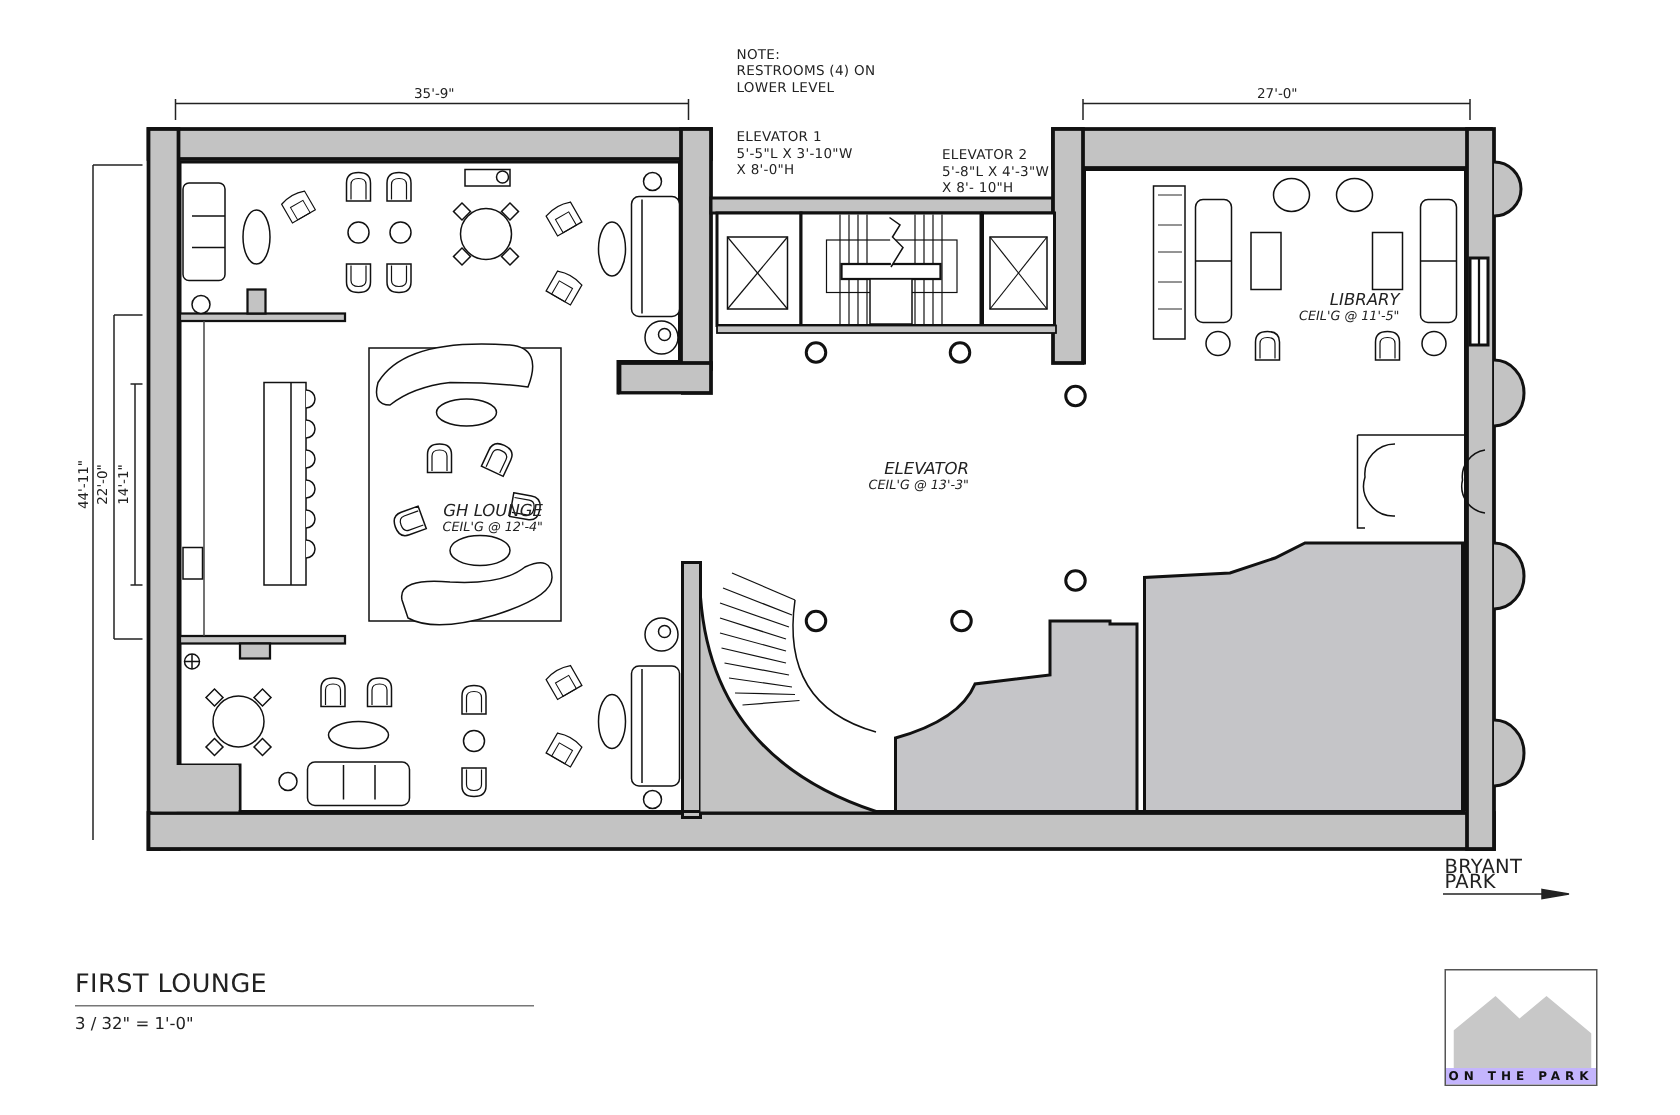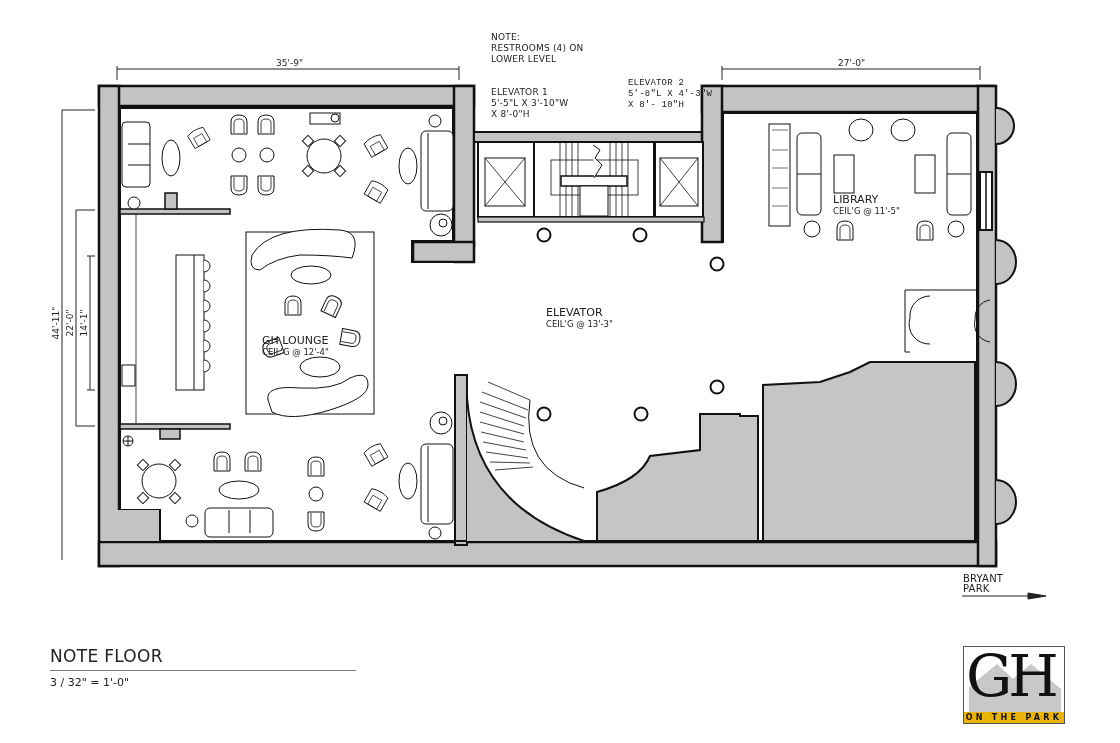--- a/index.html
+++ b/index.html
@@ -1,29 +1,29 @@
 <!DOCTYPE html>
 <html><head>
 <meta charset="utf-8">
 <style>
   html,body{margin:0;padding:0;background:#fff;}
   body{width:1120px;height:743px;position:relative;overflow:hidden;font-family:"DejaVu Sans","Liberation Sans",sans-serif;color:#222;}
   svg{position:absolute;left:0;top:0;}
   .lbl{position:absolute;font-size:9px;line-height:11px;color:#222;white-space:pre;letter-spacing:0.2px;}
-  .room{position:absolute;text-align:left;white-space:nowrap;}
+  .room{position:absolute;text-align:right;white-space:nowrap;font-style:italic;}
   .room .name{font-size:11px;line-height:13px;}
   .room .ceil{font-size:8.5px;line-height:10px;}
   .dim{position:absolute;font-size:9px;color:#222;white-space:nowrap;}
   .vdim{position:absolute;font-size:9px;color:#222;transform:rotate(-90deg);transform-origin:center;white-space:nowrap;}
   .title{position:absolute;left:50px;top:646px;font-size:17px;color:#222;letter-spacing:0.3px;}
   .title-rule{position:absolute;left:50px;top:670px;width:306px;height:1px;background:#777;}
   .scale{position:absolute;left:50px;top:676px;font-size:11px;color:#222;}
   .logo{position:absolute;left:963px;top:646px;width:100px;height:76px;border:1px solid #555;overflow:hidden;background:#fff;}
   .logo .gh{position:absolute;left:2px;top:-6px;font-family:"DejaVu Serif","Liberation Serif",serif;font-size:58px;line-height:70px;color:#111;letter-spacing:-4px;}
-  .logo .sub{position:absolute;left:0;right:0;bottom:0;font-size:8px;font-weight:bold;letter-spacing:3.3px;text-align:center;color:#111;line-height:11px;background:#eab308;}
+  .logo .sub{position:absolute;left:0;right:0;bottom:0;font-size:8px;font-weight:bold;letter-spacing:3.3px;text-align:center;color:#111;line-height:11px;background:#c4b5fd;}
   .logo .house{position:absolute;left:5px;top:12px;}
 </style>
 </head>
 <body>
 
 <svg width="1120" height="743" viewBox="0 0 1120 743">
   <defs>
     <g id="chairU">
       <path d="M-8,9 L-8,-3 Q-8,-10 0,-10 Q8,-10 8,-3 L8,9 Z" fill="#fff" stroke="#111" stroke-width="1"></path>
       <path d="M-5,8 L-5,-2 Q-5,-6 0,-6 Q5,-6 5,-2 L5,8" fill="none" stroke="#111" stroke-width="0.8"></path>
@@ -270,24 +270,24 @@
     <path d="M1028,593 L1046,596 L1028,599 Z" fill="#222"></path>
   </g>
 </svg>
 
 <div class="lbl" style="left:491px;top:32px;">NOTE:
 RESTROOMS (4) ON
 LOWER LEVEL</div>
 <div class="lbl" style="left:491px;top:87px;">ELEVATOR 1
 5'-5"L X 3'-10"W
 X 8'-0"H</div>
-<div class="lbl" style="left:628px;top:78px;font-family:Liberation Mono, monospace;">ELEVATOR 2
+<div class="lbl" style="left:628px;top:99px;">ELEVATOR 2
 5'-8"L X 4'-3"W
 X 8'- 10"H</div>
-<div class="lbl" style="left:963px;top:574px;font-size:10px;line-height:10px;">BRYANT
+<div class="lbl" style="left:963px;top:574px;font-size:13px;line-height:10px;">BRYANT
 PARK</div>
 
 <div class="dim" style="left:276px;top:58px;">35'-9"</div>
 <div class="dim" style="left:838px;top:58px;">27'-0"</div>
 <div class="vdim" style="left:40px;top:318px;">44'-11"</div>
 <div class="vdim" style="left:56px;top:318px;">22'-0"</div>
 <div class="vdim" style="left:70px;top:318px;">14'-1"</div>
 
 <div class="room" style="left:262px;top:334px;width:100px;">
   <div class="name">GH LOUNGE</div>
@@ -295,23 +295,22 @@
 </div>
 <div class="room" style="left:546px;top:306px;width:100px;">
   <div class="name">ELEVATOR</div>
   <div class="ceil">CEIL'G @ 13'-3"</div>
 </div>
 <div class="room" style="left:833px;top:193px;width:100px;">
   <div class="name">LIBRARY</div>
   <div class="ceil">CEIL'G @ 11'-5"</div>
 </div>
 
-<div class="title">NOTE FLOOR</div>
+<div class="title">FIRST LOUNGE</div>
 <div class="title-rule"></div>
 <div class="scale">3 / 32" = 1'-0"</div>
 
 <div class="logo">
   <svg class="house" width="92" height="55" viewBox="0 0 92 55">
     <path d="M0,28 L28,5 L44,20 L62,5 L92,30 L92,55 L0,55 Z" fill="#c8c8c8"></path>
   </svg>
-  <div class="gh">GH</div>
   <div class="sub">ON THE PARK</div>
 </div>
 
 </body></html>

